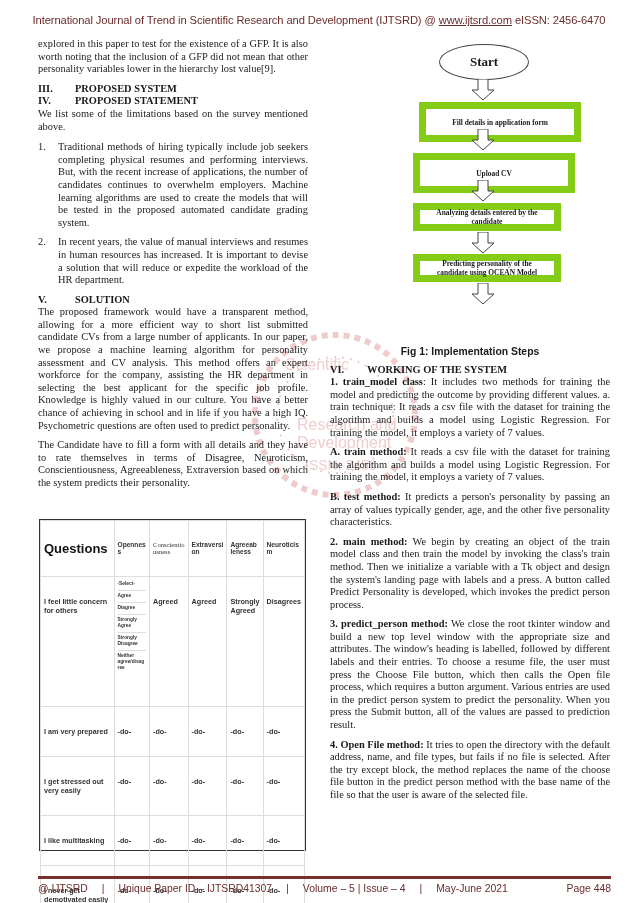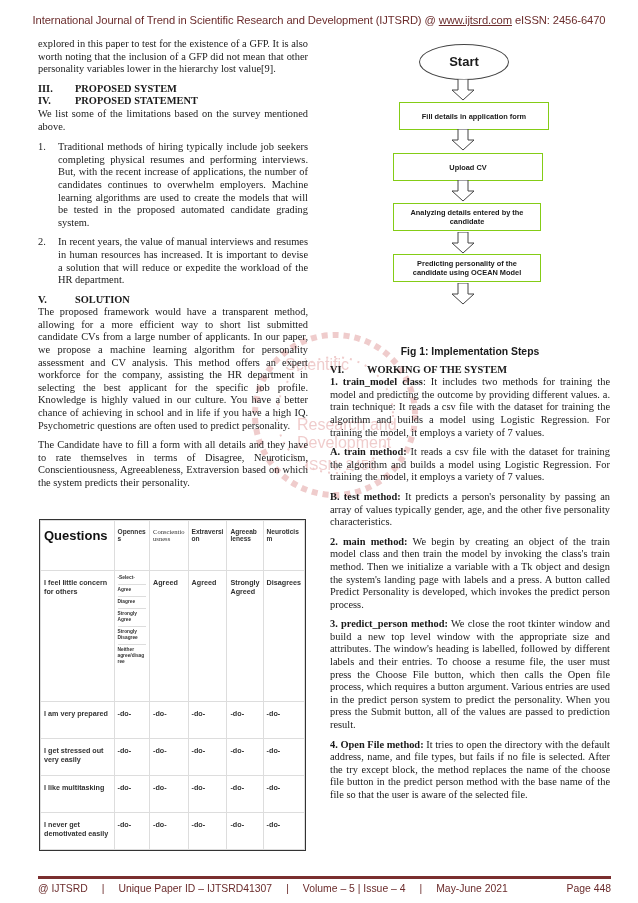--- a/index.html
+++ b/index.html
@@ -18,31 +18,31 @@
   .list li { display:flex; margin-bottom:7px; }
   .list li .n { width:20px; flex:none; }
   .list li .t { text-align:justify; flex:1; }
   .figcap { text-align:center; font-weight:bold; font-family:"Liberation Sans", sans-serif; font-size:10.4px; margin-bottom:5px; }
   b { font-weight:bold; }
 
   
   .qtable { position:absolute; left:39px; top:519px; width:265px; height:330px;
             border:1.2px solid #333; font-family:"Liberation Sans", sans-serif; font-size:6.2px; color:#333; }
   .qtable table { border-collapse:collapse; width:100%; height:100%; }
-  .qtable td, .qtable th { border:1px solid #ddd; vertical-align:top; padding:7px 3px; text-align:left; font-weight:bold; }
+  .qtable td, .qtable th { border:1px solid #ddd; vertical-align:top; padding:20px 3px; text-align:left; font-weight:bold; }
   .qtable th.q { font-size:13px; font-weight:bold; color:#111; }
   .qtable th { font-size:6.6px; }
   .opts div { border-bottom:1px solid #ddd; padding:2px 0 3px 0; font-size:4.8px; line-height:6px; }
   .opts div:last-child { border-bottom:none; }
   .qtable td.val { font-size:7.2px; }
 
   
-  .flow { position:absolute; left:388px; top:40px; width:200px; height:305px; font-family:Liberation Sans, sans-serif; }
+  .flow { position:absolute; left:408px; top:40px; width:200px; height:305px; font-family:Liberation Serif, serif; }
   .oval { position:absolute; border:1px solid #444; border-radius:50%; text-align:center; font-weight:bold; background:#fff; }
-  .box { position:absolute; border:1px solid #84cc16; text-align:center; font-weight:bold; font-size:7.4px; line-height:9px; background:#fff;
+  .box { position:absolute; border:7px solid #84cc16; text-align:center; font-weight:bold; font-size:7.4px; line-height:9px; background:#fff;
          display:flex; align-items:center; justify-content:center; }
   .arrow { position:absolute; width:24px; height:22px; }
 
   .footer-bar { position:absolute; top:876px; left:38px; width:573px; height:3px; background:#7a2e2e; }
   .footer { position:absolute; top:883px; left:38px; width:573px; font-family:"Liberation Sans", sans-serif; font-size:10.4px; color:#6b2c2c; display:flex; }
   .footer span { white-space:pre; }
 
   .watermark { position:absolute; left:245px; top:320px; width:180px; height:190px; color:#14532d; opacity:0.5;
                font-family:"Liberation Sans", sans-serif; font-size:20px; pointer-events:none; }
 </style>

